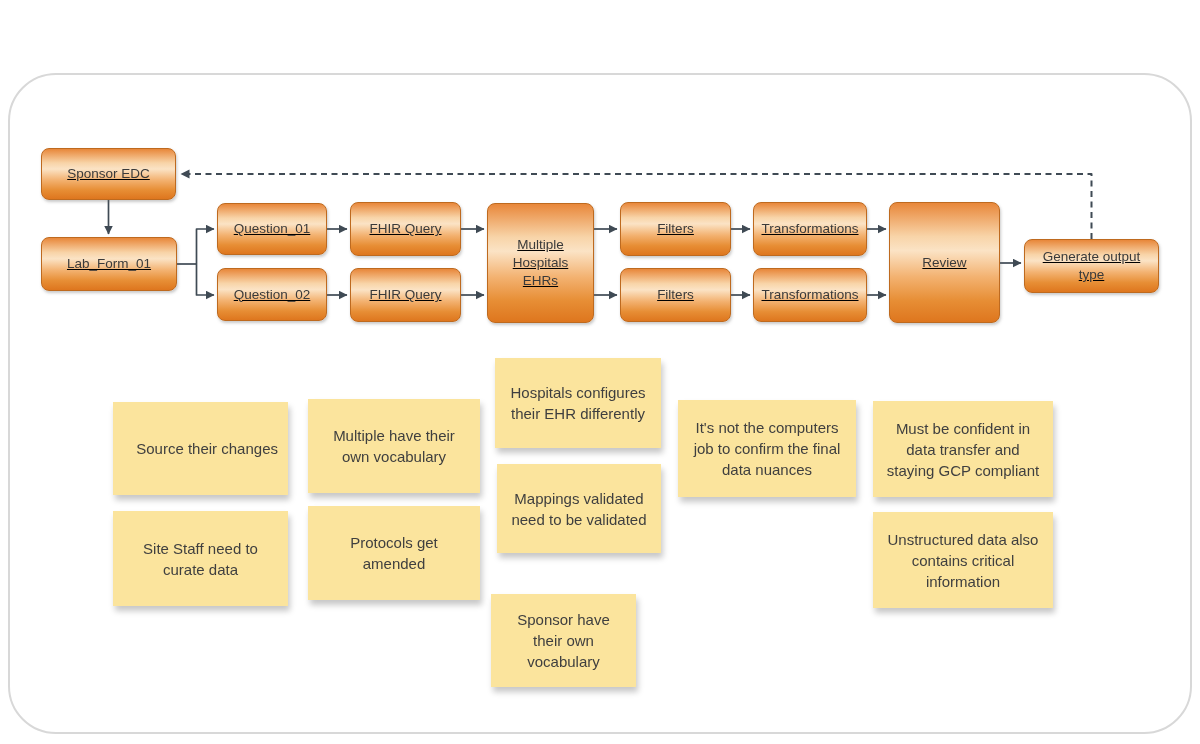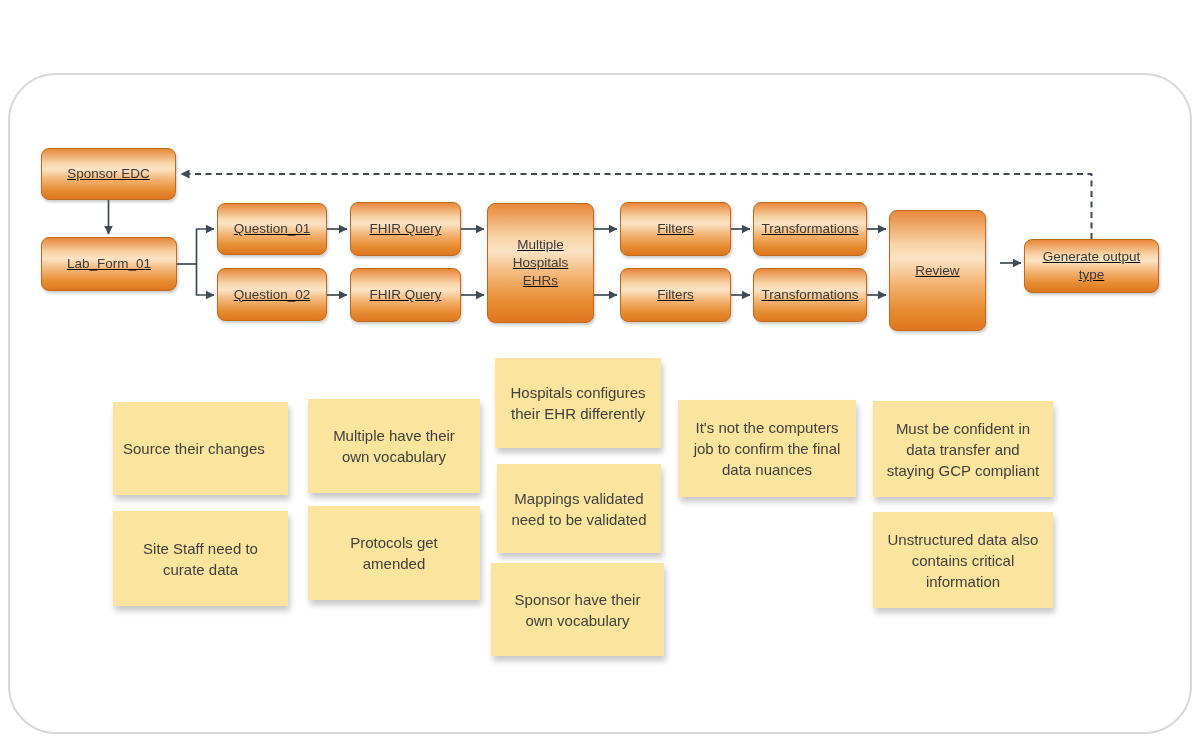--- a/index.html
+++ b/index.html
@@ -59,21 +59,21 @@
     line-height: 18px;
     color: #3a3a3a;
   }
   .sticky {
     position: absolute;
     box-sizing: border-box;
     background: #fbe49d;
     box-shadow: 2px 5px 6px rgba(0,0,0,0.22);
     display: flex;
     align-items: center;
-    justify-content: flex-start;
+    justify-content: flex-end;
     text-align: center;
     padding: 17px 10px;
   }
   .sticky-label {
     font-size: 15px;
     line-height: 21px;
     color: #3f3f3f;
   }
 </style>
 </head>
@@ -135,21 +135,21 @@
   </div>
   <div class="node" style="left:620px;top:268px;width:111px;height:54px">
     <span class="node-label">Filters</span>
   </div>
   <div class="node" style="left:753px;top:202px;width:114px;height:54px">
     <span class="node-label">Transformations</span>
   </div>
   <div class="node" style="left:753px;top:268px;width:114px;height:54px">
     <span class="node-label">Transformations</span>
   </div>
-  <div class="node" style="left:889px;top:210px;width:97px;height:121px">
+  <div class="node" style="left:889px;top:202px;width:111px;height:121px">
     <span class="node-label">Review</span>
   </div>
   <div class="node" style="left:1024px;top:239px;width:135px;height:54px">
     <span class="node-label">Generate output type</span>
   </div>
 
   <div class="sticky" style="left:113px;top:402px;width:175px;height:93px">
     <span class="sticky-label">Source their changes</span>
   </div>
   <div class="sticky" style="left:308px;top:399px;width:172px;height:94px">
@@ -169,17 +169,17 @@
   </div>
   <div class="sticky" style="left:308px;top:506px;width:172px;height:94px">
     <span class="sticky-label">Protocols get amended</span>
   </div>
   <div class="sticky" style="left:497px;top:464px;width:164px;height:89px">
     <span class="sticky-label">Mappings validated need to be validated</span>
   </div>
   <div class="sticky" style="left:873px;top:512px;width:180px;height:96px">
     <span class="sticky-label">Unstructured data also contains critical information</span>
   </div>
-  <div class="sticky" style="left:491px;top:563px;width:173px;height:93px">
+  <div class="sticky" style="left:491px;top:594px;width:145px;height:93px">
     <span class="sticky-label">Sponsor have their own vocabulary</span>
   </div>
 
 </div>
 
 </body></html>

